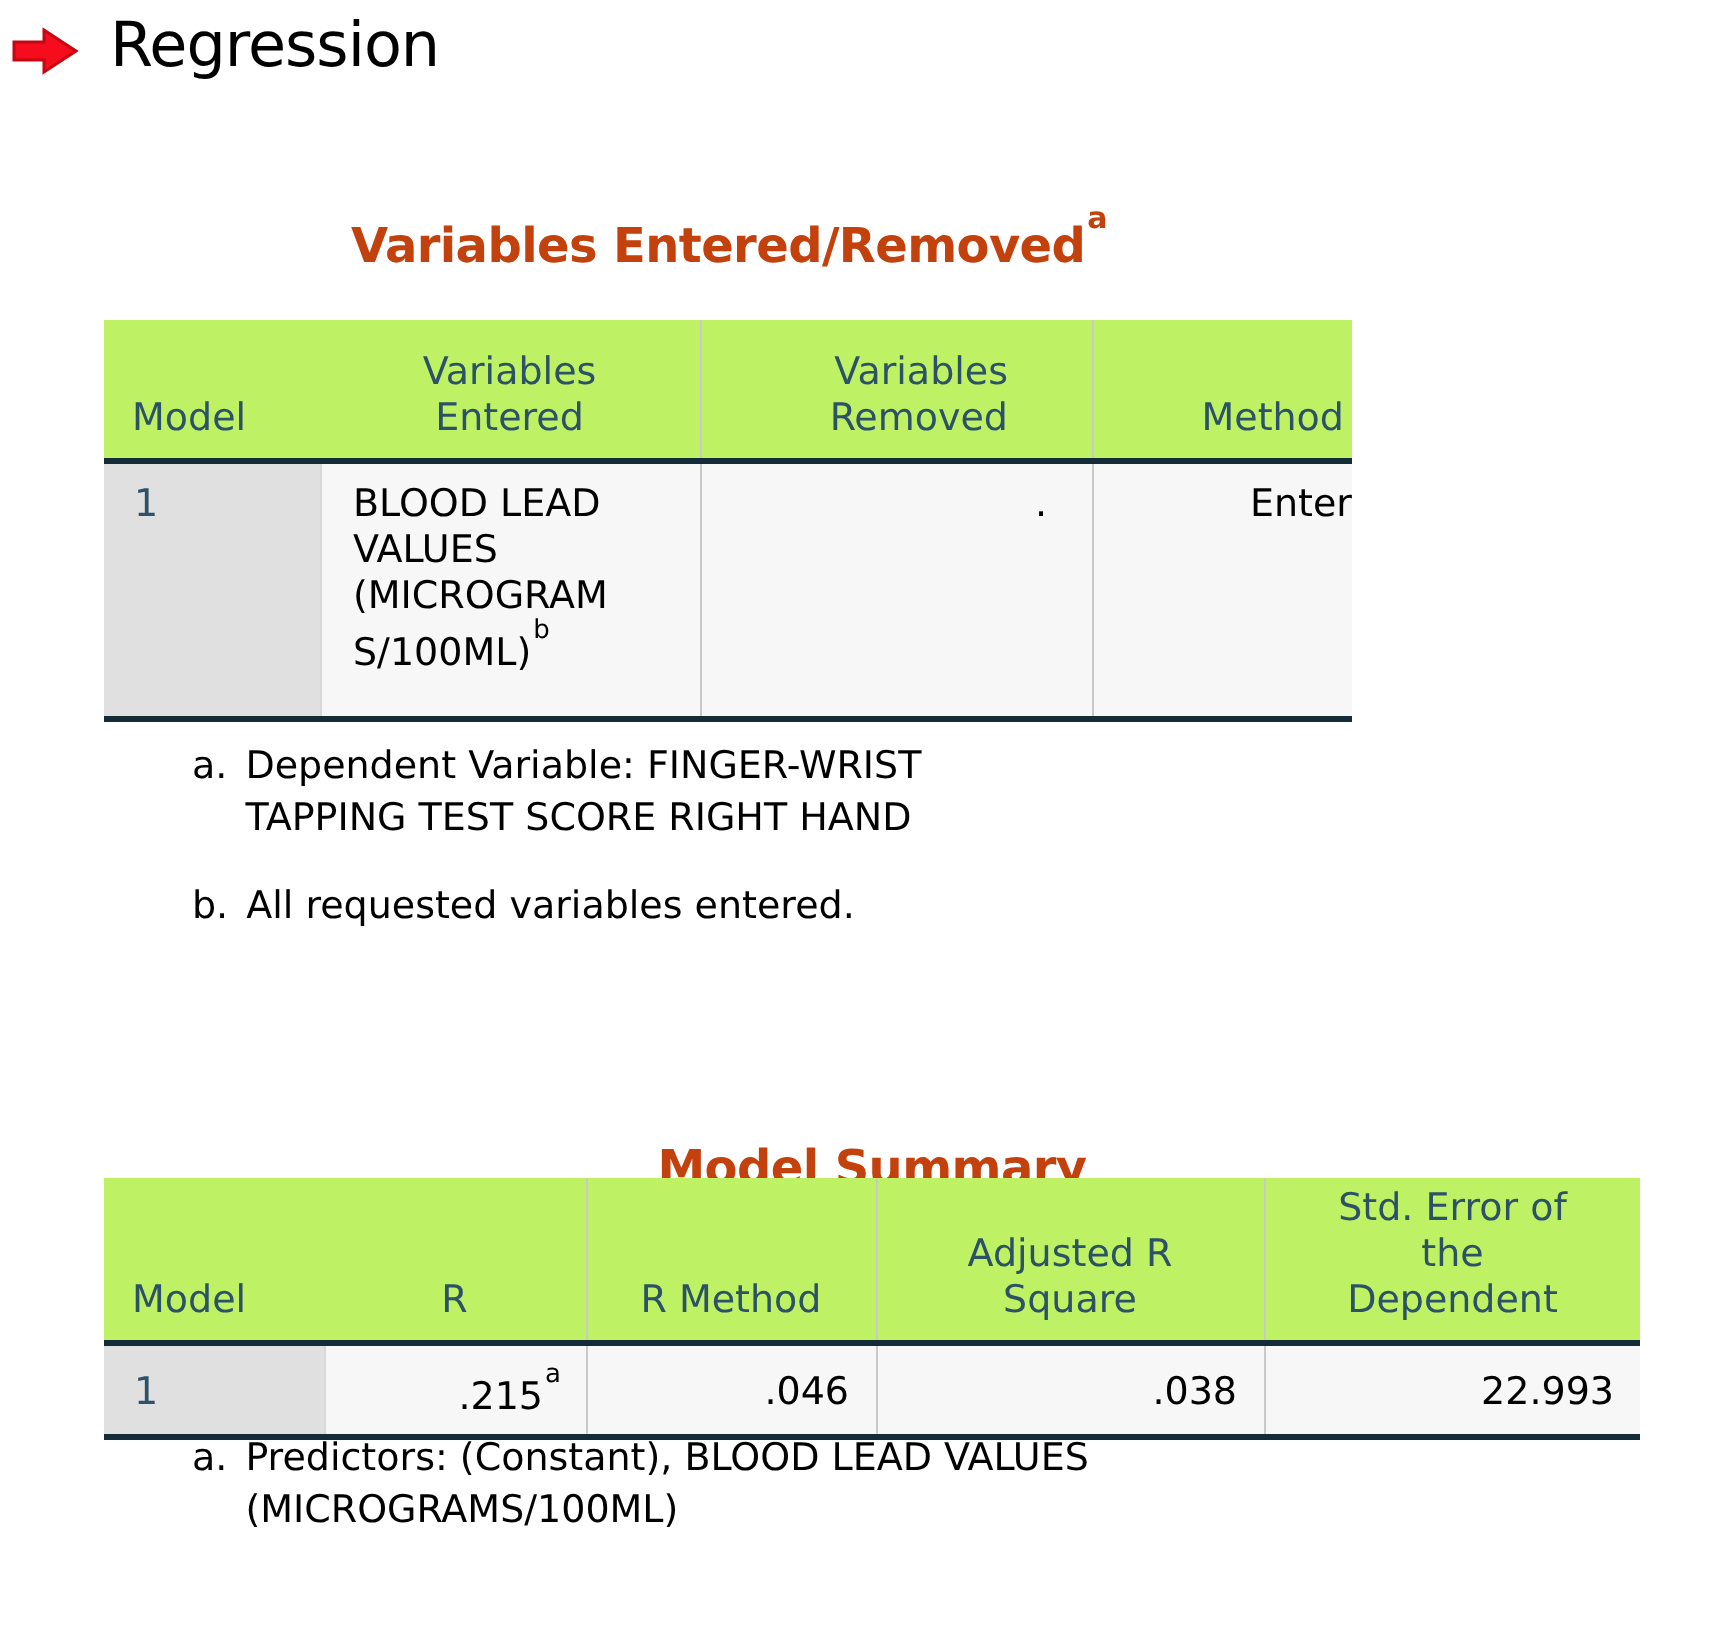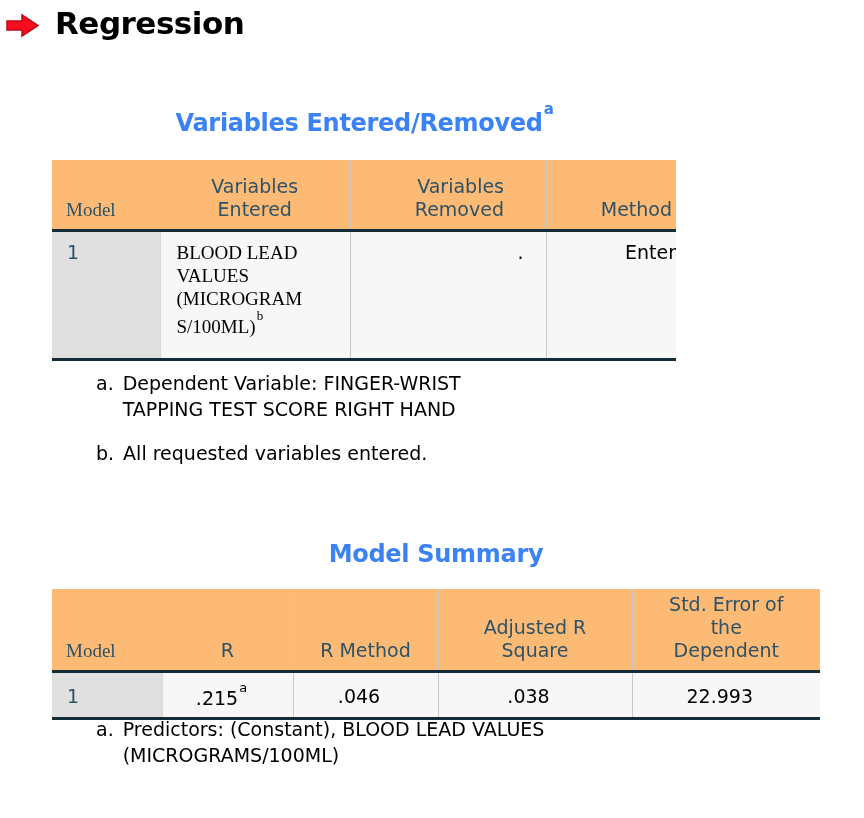--- a/index.html
+++ b/index.html
@@ -18,78 +18,78 @@
     font-family:"DejaVu Sans","Liberation Sans",sans-serif;
     color:#000;
     overflow:hidden;
   }
   .abs{position:absolute;}
 
   
   .arrow-wrap{left:6px;top:13px;width:36px;height:26px;}
   .page-heading{
     left:55px;top:5px;
-    font-size:31px;font-weight:bold;color:#000;
+    font-size:31px;font-weight:normal;color:#000;
     letter-spacing:-0.5px;
   }
 
   
   .tbl-title{
-    font-size:24px;font-weight:bold;color:#3b82f6;
+    font-size:24px;font-weight:bold;color:#c2410c;
     text-align:center;letter-spacing:-0.3px;
   }
   .tbl-title sup{
     font-size:15px;font-weight:bold;
     position:relative;top:-8px;left:1px;
   }
   .t1-title{left:52px;top:108px;width:624px;}
-  .t2-title{left:52px;top:540px;width:768px;}
+  .t2-title{left:52px;top:570px;width:768px;}
 
   
   table{border-collapse:collapse;table-layout:fixed;}
   .t1{left:52px;top:160px;}
   .t2{left:52px;top:589px;}
 
   th{
     font-weight:normal;color:var(--teal);
     font-size:19px;line-height:23px;
     vertical-align:bottom;text-align:center;
     padding:4px 4px 8px 4px;
     border-bottom:3px solid var(--dark);
-    background:#fdba74;
-  }
-  th.th-model{text-align:left;padding-left:14px;font-family:Liberation Serif, serif;}
+    background:#bef264;
+  }
+  th.th-model{text-align:left;padding-left:14px;}
   .hwrap{margin:0 auto;}
   .w112{max-width:112px;}
   .w134{max-width:134px;}
 
   td{
     font-size:19px;line-height:23px;color:#000;
     vertical-align:top;background:var(--rowbg);
     border-bottom:3px solid var(--dark);
     padding-top:9px;
   }
   td.model-cell{
     background:var(--cellgray);color:var(--teal);
     padding-left:15px;text-align:left;
   }
   
   .t1 thead tr{height:70px;}
   .t1 tbody tr{height:129px;}
   .t1 td.ve-cell{padding-left:16px;}
-  .t1 .ve-text{width:134px;overflow-wrap:break-word;word-wrap:break-word;font-family:Liberation Serif, serif;}
+  .t1 .ve-text{width:134px;overflow-wrap:break-word;word-wrap:break-word;}
   .t1 td.vr-cell{text-align:right;padding-right:22px;}
   .t1 td.method-cell{padding-left:4px;}
   .t1 th.div-l, .t1 td.div-l{border-left:1px solid var(--div);text-align:right;}
   .t1 td.soft-l{border-left:1px solid #d8d8d8;}
 
   
   .t2 thead tr{height:68px;}
   .t2 tbody tr{height:47px;}
-  .t2 td{text-align:center;padding-right:13px;vertical-align:middle;padding-top:2px;}
+  .t2 td{text-align:right;padding-right:13px;vertical-align:middle;padding-top:2px;}
   .t2 td.model-cell{text-align:left;padding-right:0;}
   .t2 th.div-l, .t2 td.div-l{border-left:1px solid var(--div);}
   .t2 td.soft-l{border-left:1px solid #d8d8d8;}
 
   sup.cell-sup{
     font-size:13px;position:relative;top:-6px;left:1px;
   }
 
   
   .footnote{

